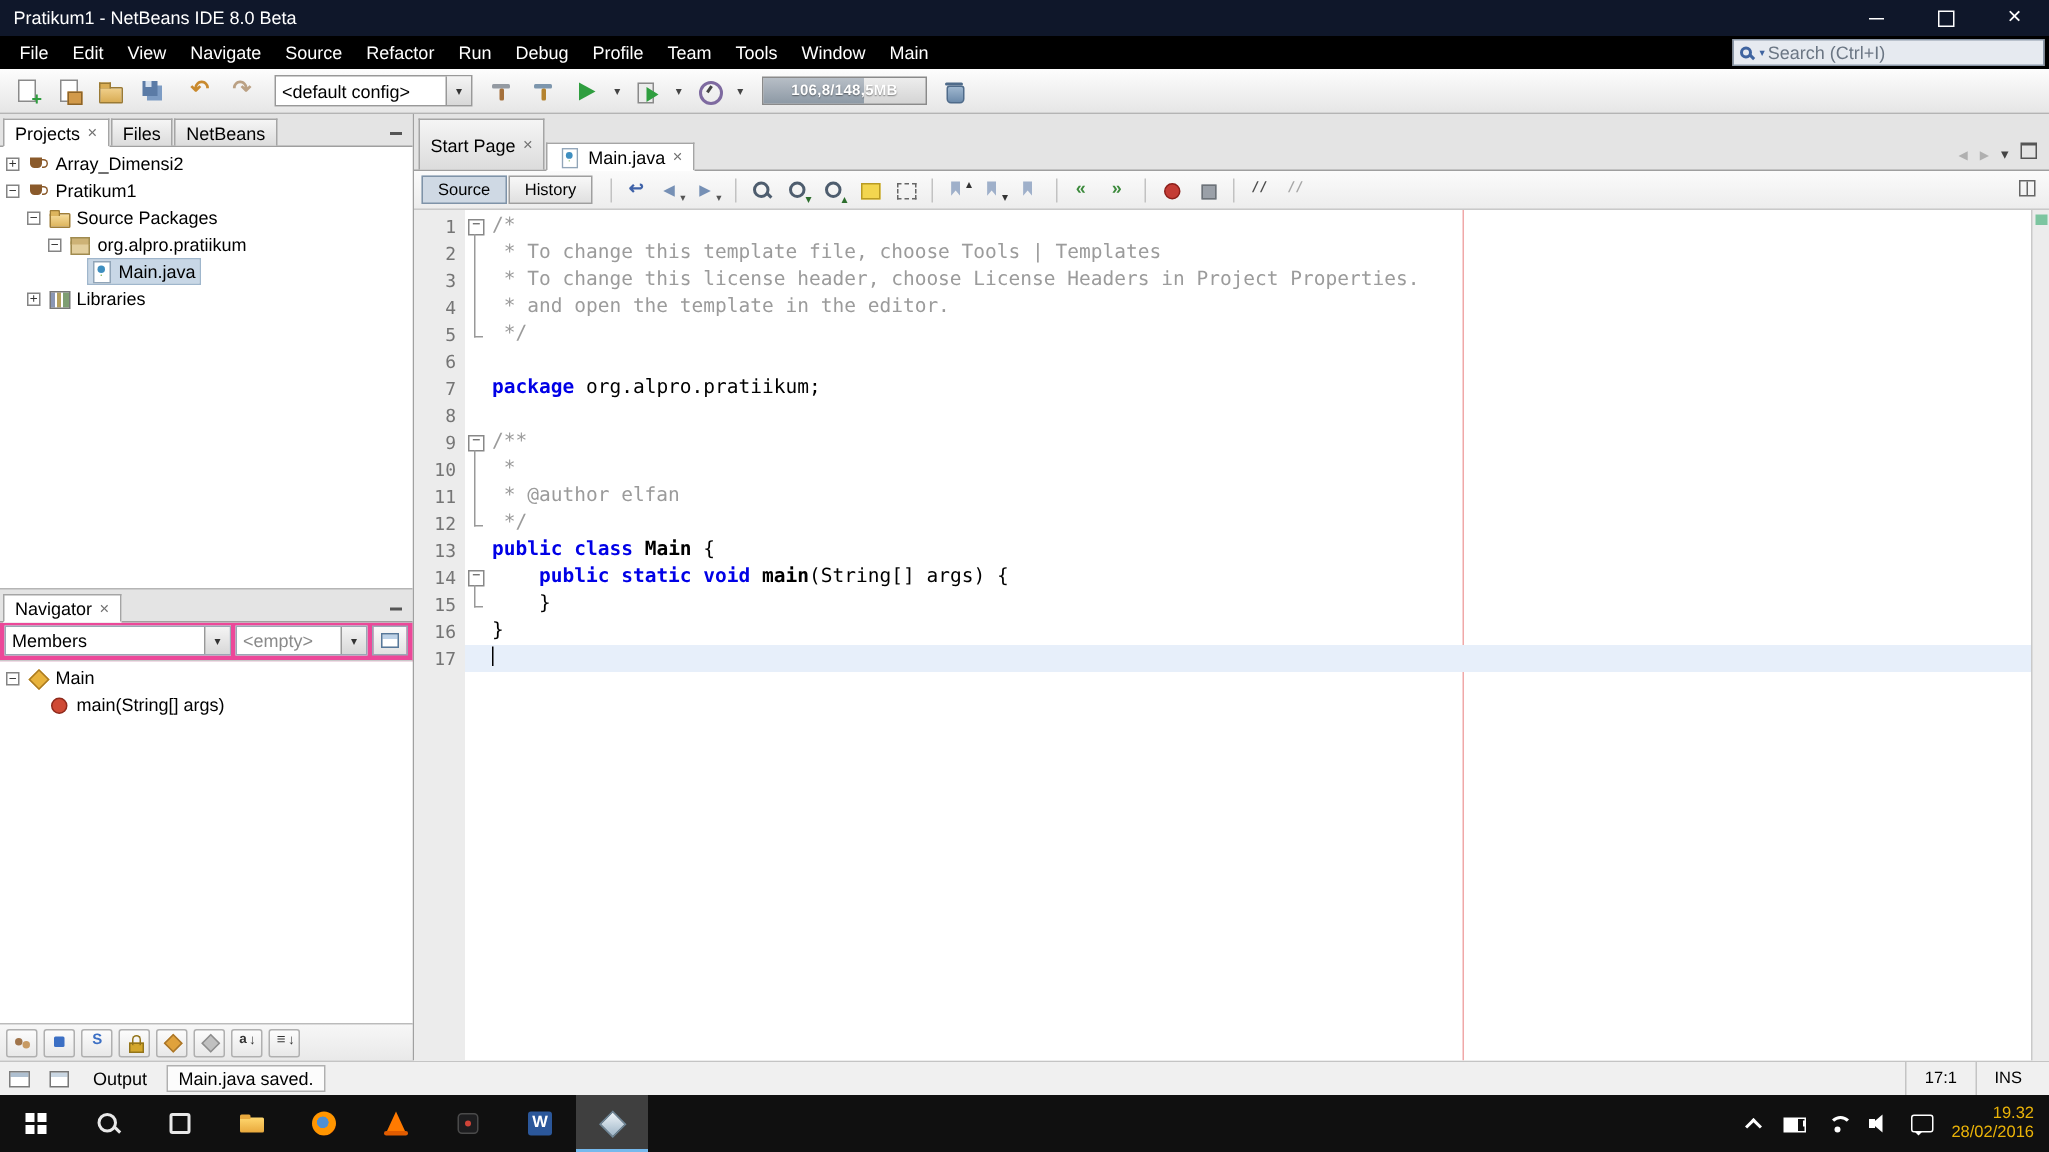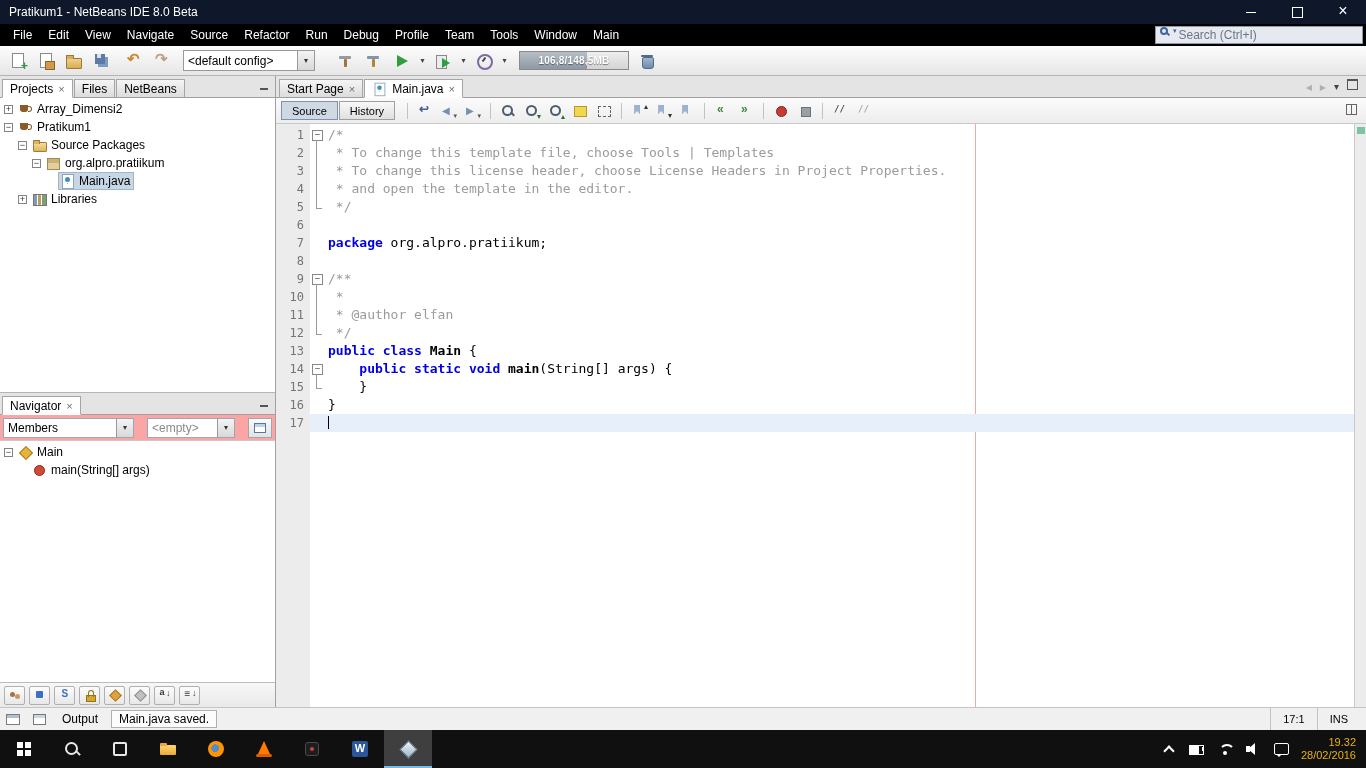--- a/index.html
+++ b/index.html
@@ -14,21 +14,21 @@
 .win-btn{width:46px;display:flex;align-items:center;justify-content:center}
 .wci{display:block;position:relative}
 .wci-minimize::before{content:"";display:block;width:10px;height:1px;background:#fff}
 .wci-maximize::before{content:"";display:block;width:9px;height:9px;border:1px solid #fff}
 .wci-close::before{content:"×";color:#fff;font-size:16px;line-height:10px}
 
 
 .menubar{flex:0 0 22px;background:#000;color:#fff;display:flex;align-items:center;padding-left:5px}
 .menu-items{display:flex}
 .menu-item{padding:2px 8px;font-size:12px}
-.menu-search{margin-left:auto;margin-right:3px;width:208px;height:18px;background:#e6eaf0;border:1px solid #8b98a8;display:flex;gap:2px;padding:0 4px}
+.menu-search{margin-left:auto;margin-right:3px;width:208px;height:18px;background:#e6eaf0;border:1px solid #8b98a8;display:flex;align-items:center;gap:2px;padding:0 4px}
 .mag{width:8px;height:8px;border:2px solid #3f64a0;border-radius:50%;position:relative;flex:0 0 8px}
 .mag::after{content:"";position:absolute;width:4px;height:2px;background:#3f64a0;transform:rotate(45deg);right:-4px;bottom:-2px}
 .mag-drop{color:#3f64a0;font-size:7px;margin-left:3px}
 .search-input{flex:1;border:none;background:transparent;outline:none;font-family:"Liberation Sans",sans-serif;font-size:12px;color:#333;min-width:0}
 .search-input::placeholder{color:#6b7684}
 
 
 .toolbar{flex:0 0 30px;background:linear-gradient(#fdfdfd,#e6e6e6);border-bottom:1px solid #b4b4b4;display:flex;align-items:center;padding:0 5px}
 .tb-group{display:flex;align-items:center;gap:2px;margin-right:7px}
 .tb-btn{width:26px;height:24px;display:flex;align-items:center;justify-content:center;position:relative;border-radius:2px}
@@ -37,21 +37,21 @@
 .tb-new-file::before{content:"";position:absolute;left:3px;top:1px;width:10px;height:13px;background:#fff;border:1px solid #8a8a8a}
 .tb-new-file::after{content:"+";position:absolute;right:-1px;bottom:-3px;color:#2f9e3f;font-weight:bold;font-size:12px}
 .tb-new-project::before{content:"";position:absolute;left:3px;top:1px;width:10px;height:13px;background:#fff;border:1px solid #8a8a8a}
 .tb-new-project::after{content:"";position:absolute;right:0;bottom:0;width:8px;height:7px;background:#d29a4a;border:1px solid #8d6428}
 .tb-open-project::before{content:"";position:absolute;left:1px;top:6px;width:14px;height:9px;background:linear-gradient(#f0cf8a,#d9ad55);border:1px solid #9a7a35;border-radius:1px}
 .tb-open-project::after{content:"";position:absolute;left:1px;top:3px;width:6px;height:3px;background:#d9ad55;border:1px solid #9a7a35;border-bottom:none}
 .tb-save-all::before{content:"";position:absolute;left:2px;top:2px;width:10px;height:10px;background:#5b7ba6;box-shadow:3px 3px 0 #7d9cc4}
 .tb-save-all::after{content:"";position:absolute;left:4px;top:2px;width:4px;height:4px;background:#d7e2ef}
 .tb-undo::before{content:"↶";position:absolute;left:1px;top:-2px;font-size:15px;font-weight:bold;color:#c98a2e}
 .tb-redo::before{content:"↷";position:absolute;left:1px;top:-2px;font-size:15px;font-weight:bold;color:#bba184}
-.config-combo{width:132px;height:21px;background:#fff;border:1px solid #999;display:flex;align-items:center;margin-right:18px}
+.config-combo{width:132px;height:21px;background:#fff;border:1px solid #999;display:flex;align-items:center;margin-right:7px}
 .config-combo .val{flex:1;padding:0 4px;font-size:12px;white-space:nowrap;overflow:hidden}
 .combo-arrow{width:17px;height:100%;background:linear-gradient(#f4f4f4,#d8d8d8);border-left:1px solid #999;display:flex;align-items:center;justify-content:center;font-size:8px;color:#333;flex:0 0 17px}
 .tb-build-project::before,.tb-clean-build-project::before{content:"";position:absolute;left:2px;top:4px;width:12px;height:3px;background:#949aa2;border-radius:1px}
 .tb-build-project::after{content:"";position:absolute;left:7px;top:7px;width:3px;height:8px;background:#a5713c;border-radius:1px}
 .tb-clean-build-project::before{background:#7d96ad}
 .tb-clean-build-project::after{content:"";position:absolute;left:7px;top:7px;width:3px;height:8px;background:#b5832f;border-radius:1px}
 .tb-run-project::before{content:"";position:absolute;left:4px;top:3px;border-left:11px solid #2f9e3f;border-top:6px solid transparent;border-bottom:6px solid transparent}
 .tb-debug-project::before{content:"";position:absolute;left:2px;top:3px;width:9px;height:12px;background:#ececec;border:1px solid #8a8a8a}
 .tb-debug-project::after{content:"";position:absolute;left:8px;top:6px;border-left:8px solid #2f9e3f;border-top:5px solid transparent;border-bottom:5px solid transparent}
 .tb-profile-project::before{content:"";position:absolute;left:2px;top:2px;width:12px;height:12px;border:2px solid #7e6aa0;border-radius:50%}
@@ -92,21 +92,21 @@
 .i-source-folder::after{content:"";position:absolute;left:1px;top:2px;width:5px;height:3px;background:#ddb55e;border:1px solid #9f7d37;border-bottom:none;border-radius:1px 1px 0 0}
 .i-package::before{content:"";position:absolute;left:1px;top:5px;width:11px;height:7px;background:#e3cf9e;border:1px solid #a08b50}
 .i-package::after{content:"";position:absolute;left:1px;top:2px;width:11px;height:4px;background:#cdb276;border:1px solid #a08b50;border-bottom:none}
 .i-java-file::before{content:"";position:absolute;left:2px;top:0;width:10px;height:13px;background:#fff;border:1px solid #91a5b8}
 .i-java-file::after{content:"";position:absolute;left:5px;top:3px;width:5px;height:5px;border-radius:50%;background:#3f8fc0;box-shadow:0 4px 0 -2px #74ad4a}
 .i-libraries::before{content:"";position:absolute;left:1px;top:2px;width:12px;height:10px;background:linear-gradient(90deg,#8a97b5 0 3px,#fff 3px 4px,#b5a05f 4px 7px,#fff 7px 8px,#7f9e72 8px 12px);border:1px solid #777}
 .i-class::before{content:"";position:absolute;left:3px;top:3px;width:8px;height:8px;background:#e8b33c;border:1px solid #aa7b23;transform:rotate(45deg)}
 .i-method::before{content:"";position:absolute;left:2px;top:2px;width:9px;height:9px;border-radius:50%;background:#cf4a35;border:1px solid #8f2a1c}
 
 
-.nav-combos{flex:0 0 26px;background:#fca5a5;display:flex;align-items:center;padding:2px 3px;gap:13px;border-bottom:1px solid #c9c9c9}
+.nav-combos{flex:0 0 26px;background:#ec4899;display:flex;align-items:flex-start;padding:2px 3px;gap:3px;border-bottom:1px solid #c9c9c9}
 .combo{height:20px;background:#fff;border:1px solid #9aa7b5;display:flex;align-items:center;flex:1;min-width:0}
 .combo.small{flex:0 0 88px}
 .combo .val{flex:1;padding:0 4px;font-size:12px;white-space:nowrap;overflow:hidden}
 .combo .val.muted{color:#8a8a8a}
 .mini-btn{width:24px;height:20px;border:1px solid #9aa7b5;background:linear-gradient(#fafafa,#e2e2e2);display:flex;align-items:center;justify-content:center;flex:0 0 24px}
 .grid-icon{width:12px;height:10px;border:1px solid #56789a;background:linear-gradient(#bcd2e8 0 3px,#fff 3px)}
 
 
 .filter-bar{flex:0 0 25px;border-top:1px solid #bbb;background:linear-gradient(#f7f7f7,#e9e9e9);display:flex;align-items:center;padding:0 4px;gap:4px}
 .fbtn{width:21px;height:19px;border:1px solid #b0b0b0;border-radius:2px;background:linear-gradient(#fcfcfc,#e8e8e8);display:flex;align-items:center;justify-content:center}
@@ -119,21 +119,21 @@
 .fi-show-inner-classes::before{content:"";position:absolute;left:3px;top:3px;width:7px;height:7px;background:#e0a23c;border:1px solid #a8752a;transform:rotate(45deg)}
 .fi-show-anonymous-inner-classes::before{content:"";position:absolute;left:3px;top:3px;width:7px;height:7px;background:#c0c0c0;border:1px solid #8d8d8d;transform:rotate(45deg)}
 .fi-sort-by-name::before{content:"a";position:absolute;left:2px;top:-1px;font-size:9px;font-weight:bold;color:#333}
 .fi-sort-by-name::after{content:"↓";position:absolute;right:1px;top:0;font-size:9px;color:#333}
 .fi-sort-by-source::before{content:"≡";position:absolute;left:2px;top:0;font-size:10px;color:#333}
 .fi-sort-by-source::after{content:"↓";position:absolute;right:0;top:0;font-size:9px;color:#333}
 
 
 .editor-tabs{flex:0 0 21px;background:#e4e4e4;display:flex;align-items:flex-end;border-bottom:1px solid #9f9f9f;padding:3px 0 0 3px}
 .etabs{display:flex;align-items:flex-end}
-.etab{height:18px;padding:1px 7px;display:flex;align-items:center;gap:5px;font-size:12px;background:linear-gradient(#f5f5f5,#dcdcdc);border:1px solid #a5a5a5;border-bottom:none;margin-right:1px;white-space:nowrap}
+.etab{height:34px;padding:1px 7px;display:flex;align-items:center;gap:5px;font-size:12px;background:linear-gradient(#f5f5f5,#dcdcdc);border:1px solid #a5a5a5;border-bottom:none;margin-right:1px;white-space:nowrap}
 .etab.active{background:#fff;margin-bottom:-1px;height:19px;border-bottom:1px solid #fff}
 .etab .tree-icon{margin-right:0;transform:scale(.9)}
 .tabctl{margin-left:auto;display:flex;align-items:center;gap:8px;padding:0 8px 4px 0}
 .tci{display:inline-block;position:relative}
 .tc-scroll-tabs-left::before{content:"◀";color:#b0b0b0;font-size:8px}
 .tc-scroll-tabs-right::before{content:"▶";color:#b0b0b0;font-size:8px}
 .tc-tab-list::before{content:"▾";color:#444;font-size:10px}
 .tc-maximize-window::before{content:"";display:inline-block;width:9px;height:8px;border:1px solid #555;border-top-width:2px}
 
 

